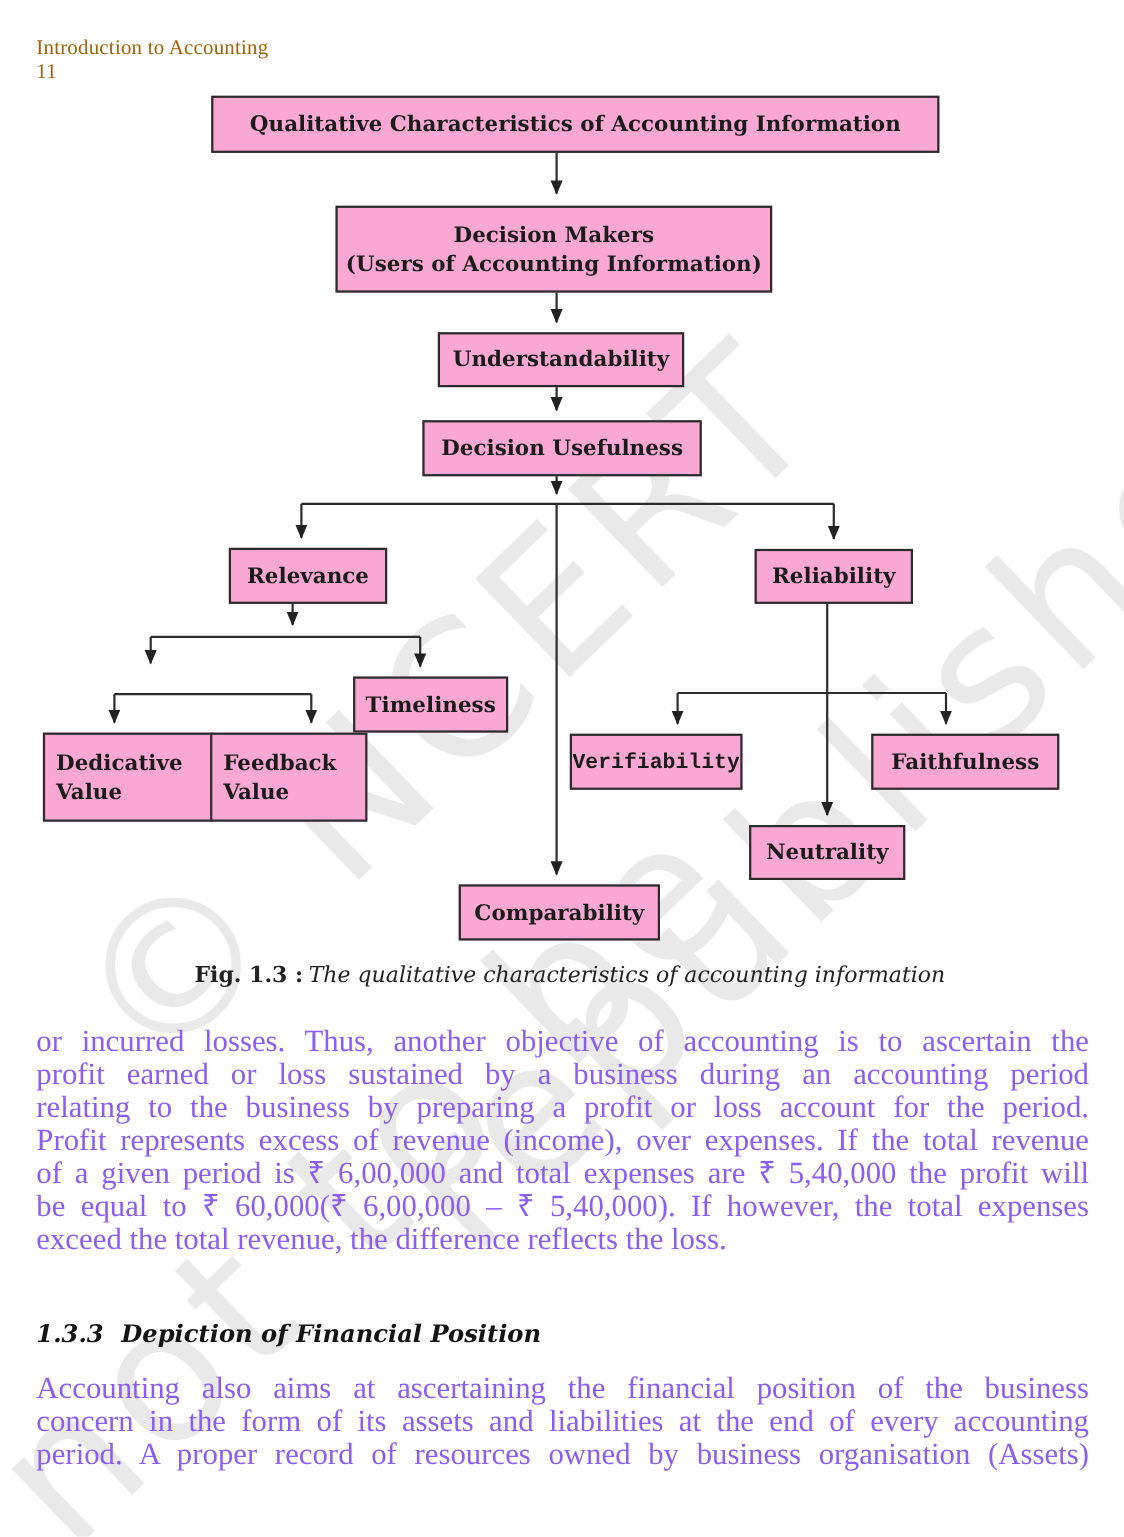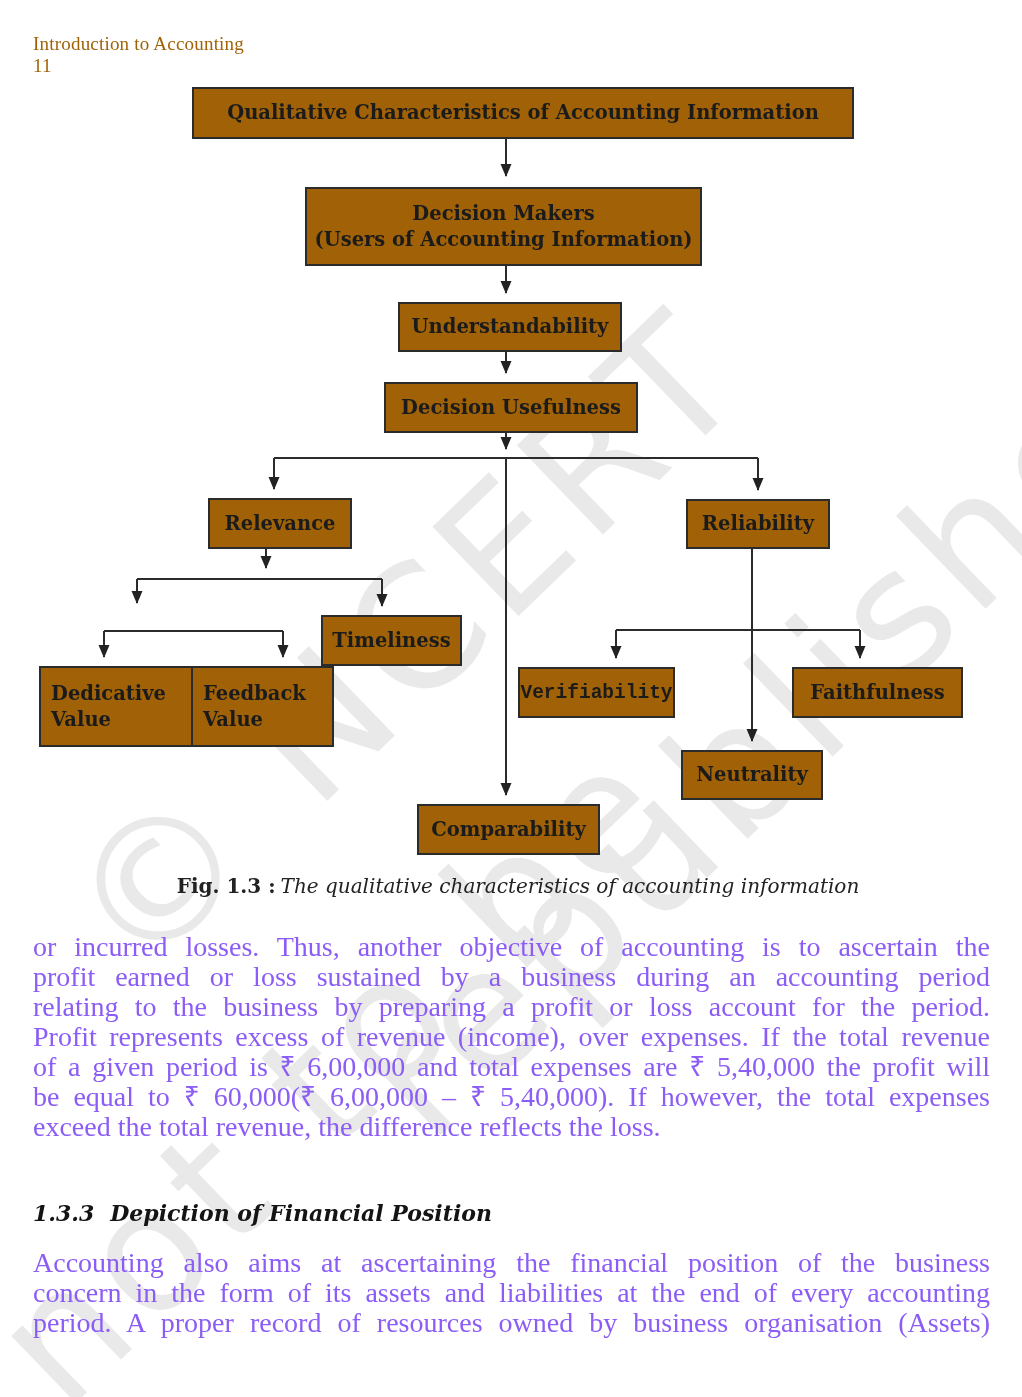--- a/index.html
+++ b/index.html
@@ -20,21 +20,21 @@
   
   .pagehead{
     position:absolute;left:33px;right:44px;top:33px;z-index:2;
     display:flex;justify-content:space-between;align-items:flex-start;
     font-size:19px;color:#a16207;letter-spacing:.2px;flex-direction:column;
   }
   
   .figure{position:absolute;left:0;top:0;width:1022px;height:870px;z-index:1;}
   .connectors{position:absolute;left:0;top:0;z-index:1;}
   .node{
-    position:absolute;z-index:2;background:#a16207;border:2px solid #2b2b2b;
+    position:absolute;z-index:2;background:#f9a8d4;border:2px solid #2b2b2b;
     display:flex;flex-direction:column;align-items:center;justify-content:center;
     font-family:"DejaVu Serif",serif;font-weight:bold;font-size:19.5px;
     color:#1b1b1b;text-align:center;line-height:26px;white-space:nowrap;
   }
   .node.align-left{align-items:flex-start;padding-left:10px;text-align:left;}
   
   .caption{
     position:absolute;left:0;top:874px;width:1036px;z-index:2;text-align:center;
     font-size:20px;color:#222;
   }

